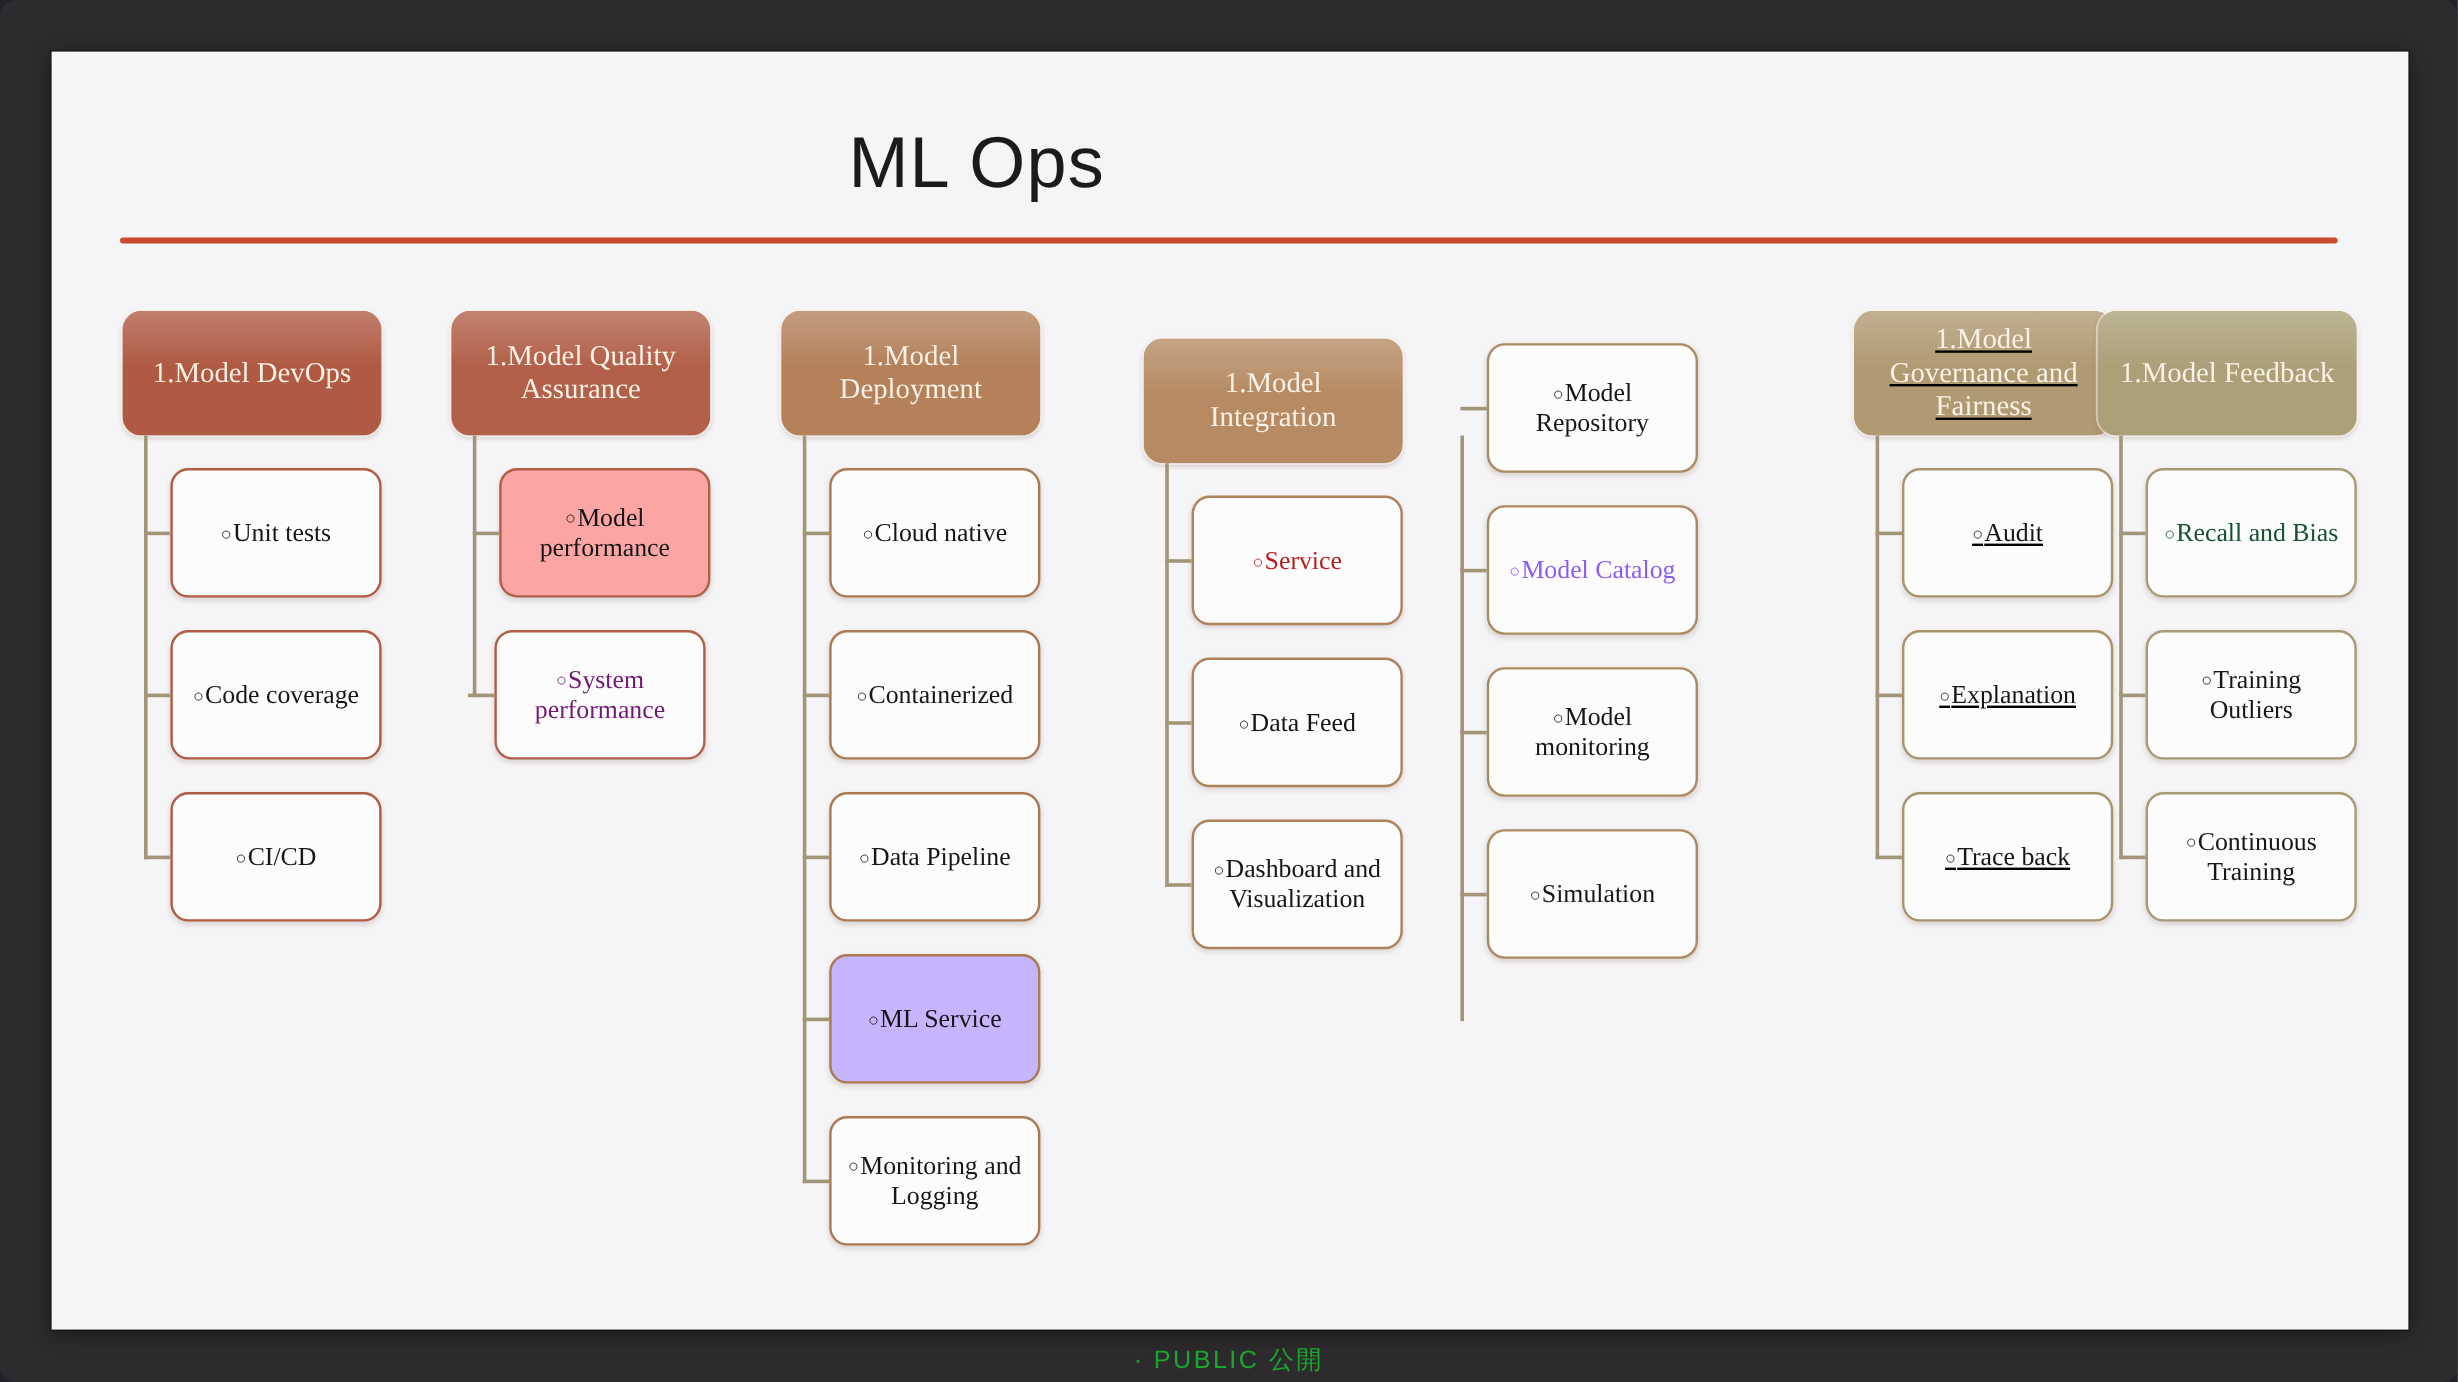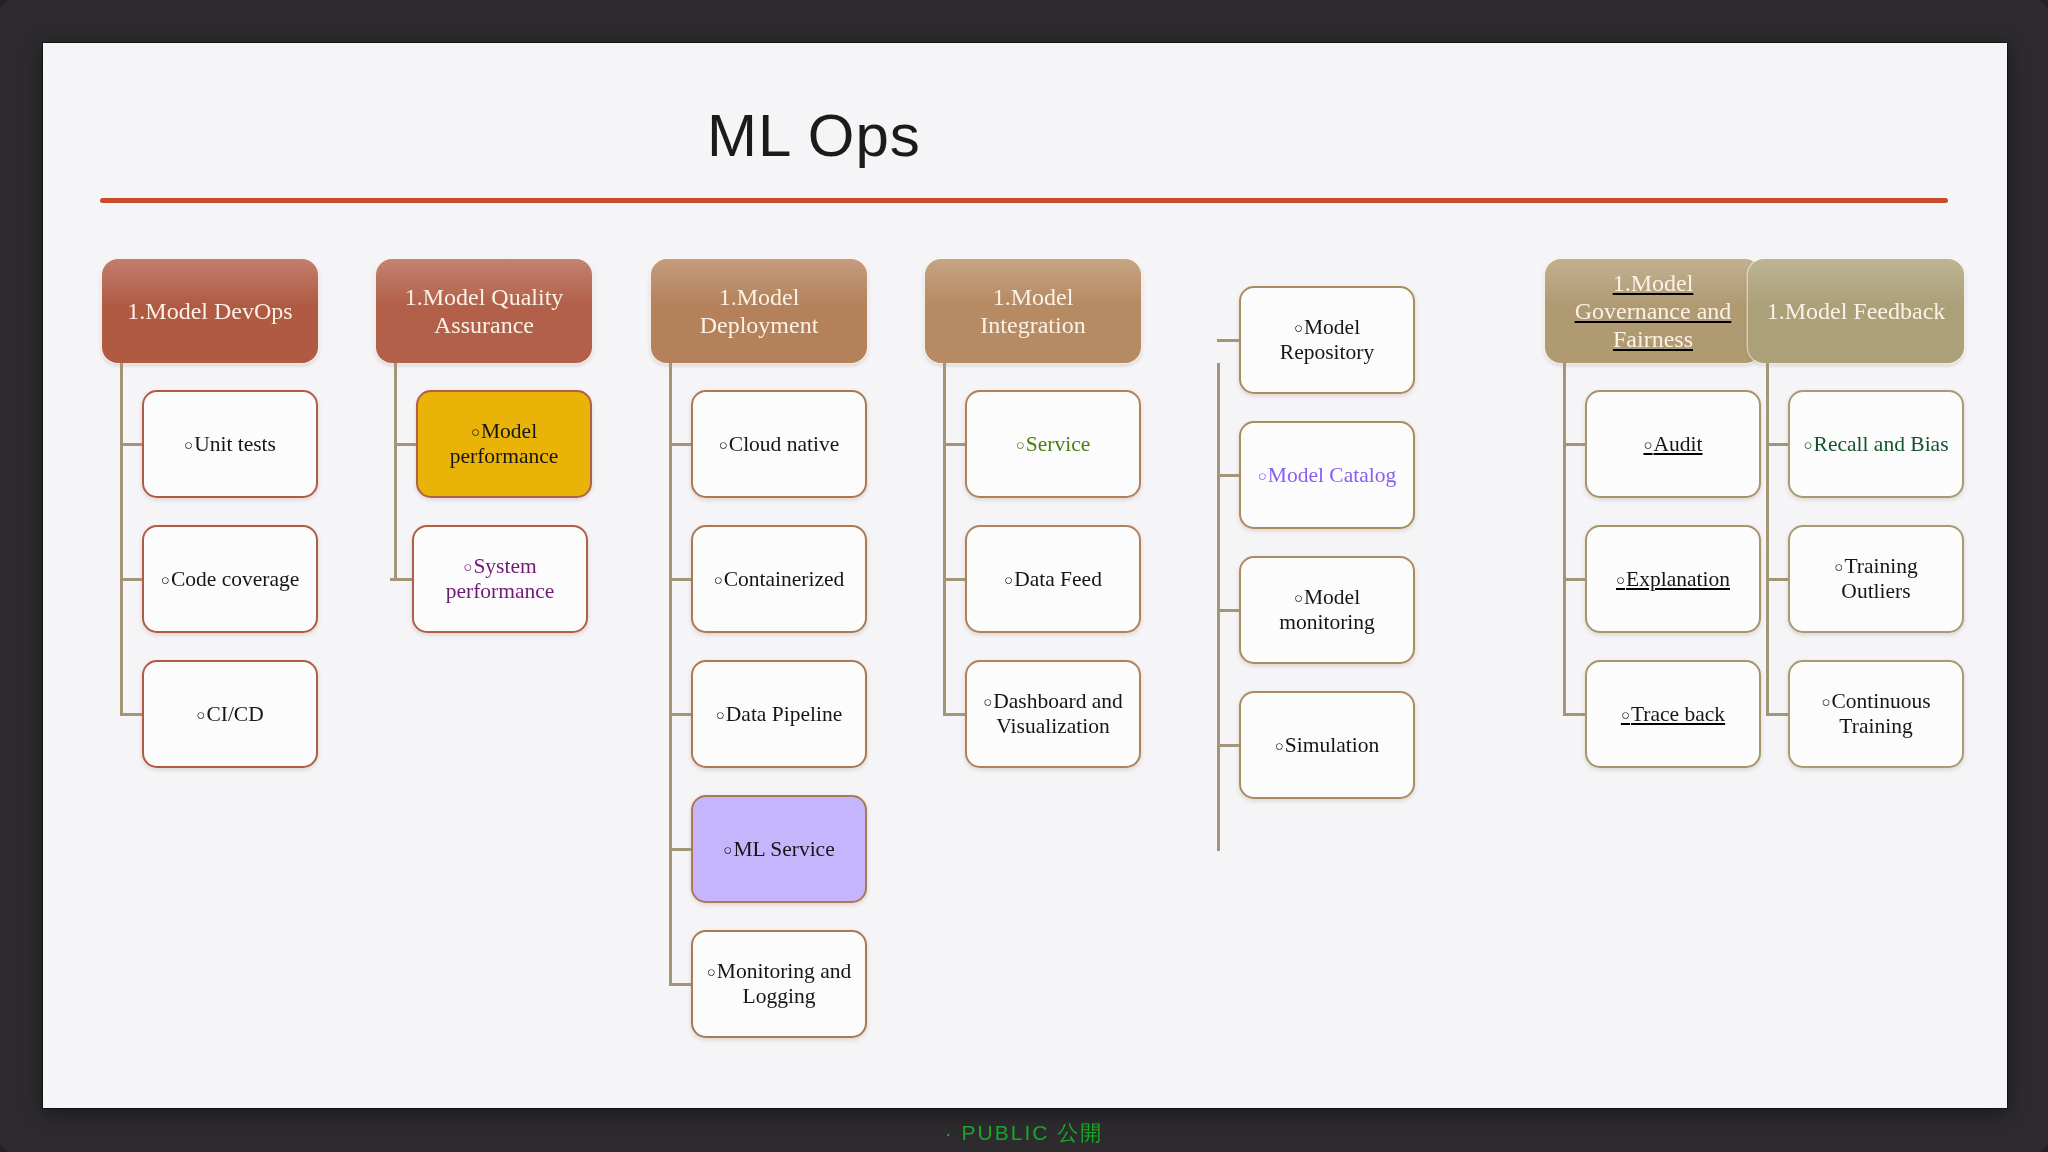--- a/index.html
+++ b/index.html
@@ -82,21 +82,21 @@
           <div class="item" style="border-color: rgb(176, 92, 68); background: rgb(253, 252, 253); color: rgb(22, 22, 22);">
             <div class="stub" style="background: rgb(163, 150, 120);"></div>
             <span><span class="bullet">○</span>CI/CD</span>
           </div>
         </div>
         <div class="col" style="left: 333px;">
           <div class="hdr" style="background-color: rgb(178, 96, 73); color: rgb(250, 242, 230);">
             <span>1.Model Quality Assurance</span>
           </div>
           <div class="vline" style="background: rgb(163, 150, 120); height: 218px;"></div>
-          <div class="item" style="border-color: rgb(176, 95, 72); background: #eab308; color: rgb(22, 22, 22);">
+          <div class="item" style="border-color: rgb(176, 95, 72); background: #fca5a5; color: rgb(22, 22, 22);">
             <div class="stub" style="background: rgb(163, 150, 120);"></div>
             <span><span class="bullet">○</span>Model performance</span>
           </div>
           <div class="item" style="border-color: rgb(176, 95, 72); background: rgb(253, 252, 253); color: #701a75; margin-left: 36px;">
             <div class="stub" style="background: rgb(163, 150, 120);"></div>
             <span><span class="bullet">○</span>System performance</span>
           </div>
         </div>
         <div class="col" style="left: 608px;">
           <div class="hdr" style="background-color: rgb(180, 129, 90); color: rgb(250, 242, 230);">
@@ -117,26 +117,26 @@
           </div>
           <div class="item" style="border-color: rgb(171, 121, 82); background: #c4b5fd; color: rgb(22, 22, 22);">
             <div class="stub" style="background: rgb(163, 150, 120);"></div>
             <span><span class="bullet">○</span>ML Service</span>
           </div>
           <div class="item" style="border-color: rgb(171, 121, 82); background: rgb(253, 252, 253); color: rgb(22, 22, 22);">
             <div class="stub" style="background: rgb(163, 150, 120);"></div>
             <span><span class="bullet">○</span>Monitoring and Logging</span>
           </div>
         </div>
-        <div class="col" style="left: 882px;">
+        <div class="col" style="left: 910px; margin-top: 23px;">
           <div class="hdr" style="background-color: rgb(182, 138, 98); color: rgb(250, 242, 230);">
             <span>1.Model Integration</span>
           </div>
           <div class="vline" style="background: rgb(163, 150, 120); height: 353px;"></div>
-          <div class="item" style="border-color: rgb(174, 131, 91); background: rgb(253, 252, 253); color: #4d7c0f;">
+          <div class="item" style="border-color: rgb(174, 131, 91); background: rgb(253, 252, 253); color: #b91c1c;">
             <div class="stub" style="background: rgb(163, 150, 120);"></div>
             <span><span class="bullet">○</span>Service</span>
           </div>
           <div class="item" style="border-color: rgb(174, 131, 91); background: rgb(253, 252, 253); color: rgb(22, 22, 22);">
             <div class="stub" style="background: rgb(163, 150, 120);"></div>
             <span><span class="bullet">○</span>Data Feed</span>
           </div>
           <div class="item" style="border-color: rgb(174, 131, 91); background: rgb(253, 252, 253); color: rgb(22, 22, 22);">
             <div class="stub" style="background: rgb(163, 150, 120);"></div>
             <span><span class="bullet">○</span>Dashboard and Visualization</span>

